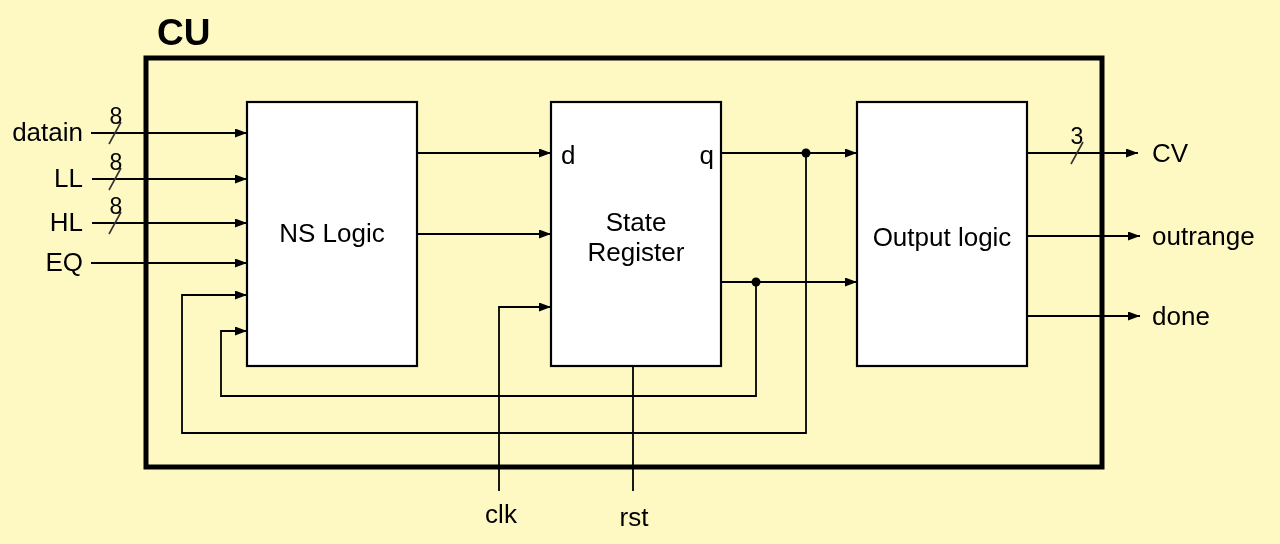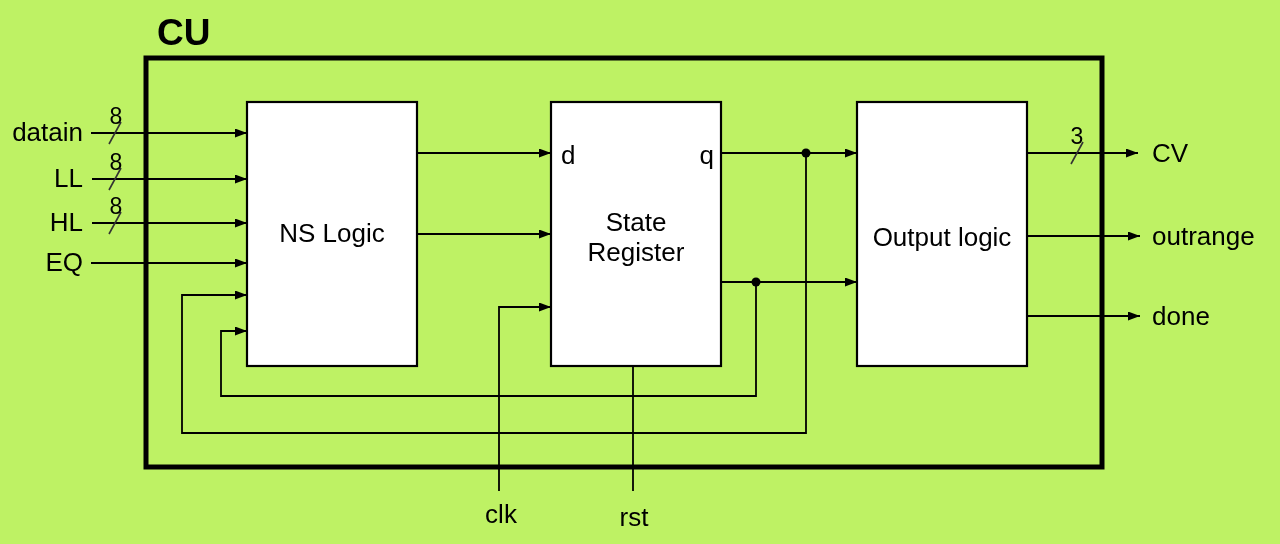--- a/index.html
+++ b/index.html
@@ -4,21 +4,21 @@
 <style>
   html, body {
     margin: 0;
     padding: 0;
     background: #ffffff;
   }
   .stage {
     position: relative;
     width: 1280px;
     height: 544px;
-    background: #bef264;
+    background: #fef9c3;
     overflow: hidden;
   }
   svg {
     display: block;
     font-family: "Liberation Sans", sans-serif;
   }
   .lbl {
     fill: #000000;
     font-size: 26px;
   }

